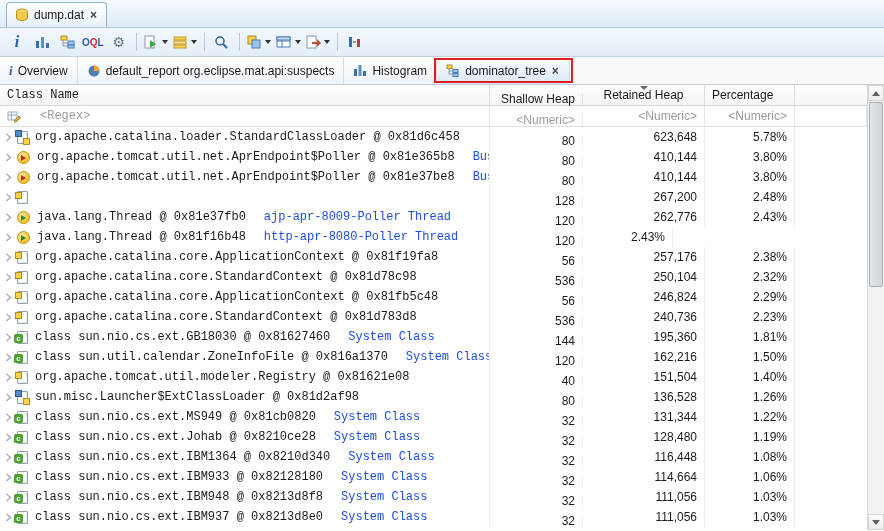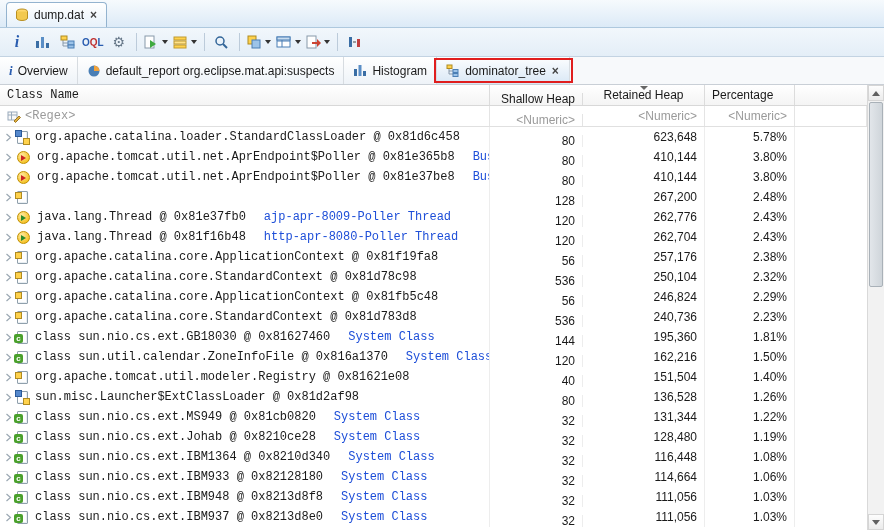--- a/index.html
+++ b/index.html
@@ -85,21 +85,21 @@
   .c-pct { width: 90px; justify-content: flex-start; text-align: right; }
   .c-fill { flex: 1; border-right: none; }
   .sort-indicator {
     position: absolute; top: 1px; left: 50%; margin-left: -4px;
     width: 0; height: 0;
     border-left: 4px solid transparent; border-right: 4px solid transparent;
     border-top: 4px solid #666;
   }
 
   .frow { display: flex; height: 21px; background: #fff; border-bottom: 1px solid #e0e0e0; color: #9a9a9a; }
-  .fcell { display: flex; align-items: center; gap: 4px; padding: 0 7px; border-right: 1px solid #e4e4e4; white-space: nowrap; }
+  .fcell { display: flex; align-items: center; gap: 19px; padding: 0 7px; border-right: 1px solid #e4e4e4; white-space: nowrap; }
   .fcell.num { justify-content: flex-end; }
 
   .tbody { background: #fff; }
   .row { display: flex; height: 20px; align-items: stretch; }
   .cell { display: flex; align-items: center; border-right: 1px solid #ededed; padding: 0 7px; white-space: nowrap; overflow: hidden; }
   .cell.name { padding: 0 4px 0 5px; gap: 3px; }
   .cell.num { justify-content: flex-end; }
   .main-text { color: #1a1a1a; }
   .suffix-text { color: #1d4ed8; margin-left: 15px; }
   .chevron { flex: none; display: flex; align-items: center; }
@@ -396,21 +396,20 @@
       <span class="chevron">
         <svg width="7" height="9" viewBox="0 0 7 9">
                   <path d="M1.5 1 L5.5 4.5 L1.5 8" fill="none" stroke="#9aa7b2" stroke-width="1.2"></path>
                 </svg>
       </span>
       <span class="row-icon thread"></span>
       <span class="main-text">java.lang.Thread @ 0x81f16b48</span>
       <span class="suffix-text">http-apr-8080-Poller Thread</span>
     </div>
     <div class="cell num c-shallow main-text shallow">120</div>
-    <div class="cell num c-retained main-text retained">262,704</div>
     <div class="cell num c-pct main-text pct">2.43%</div>
     <div class="cell c-fill" style="border-right:none"></div>
   </div>
           <div class="row">
     <div class="cell name c-name">
       <span class="chevron">
         <svg width="7" height="9" viewBox="0 0 7 9">
                   <path d="M1.5 1 L5.5 4.5 L1.5 8" fill="none" stroke="#9aa7b2" stroke-width="1.2"></path>
                 </svg>
       </span>

